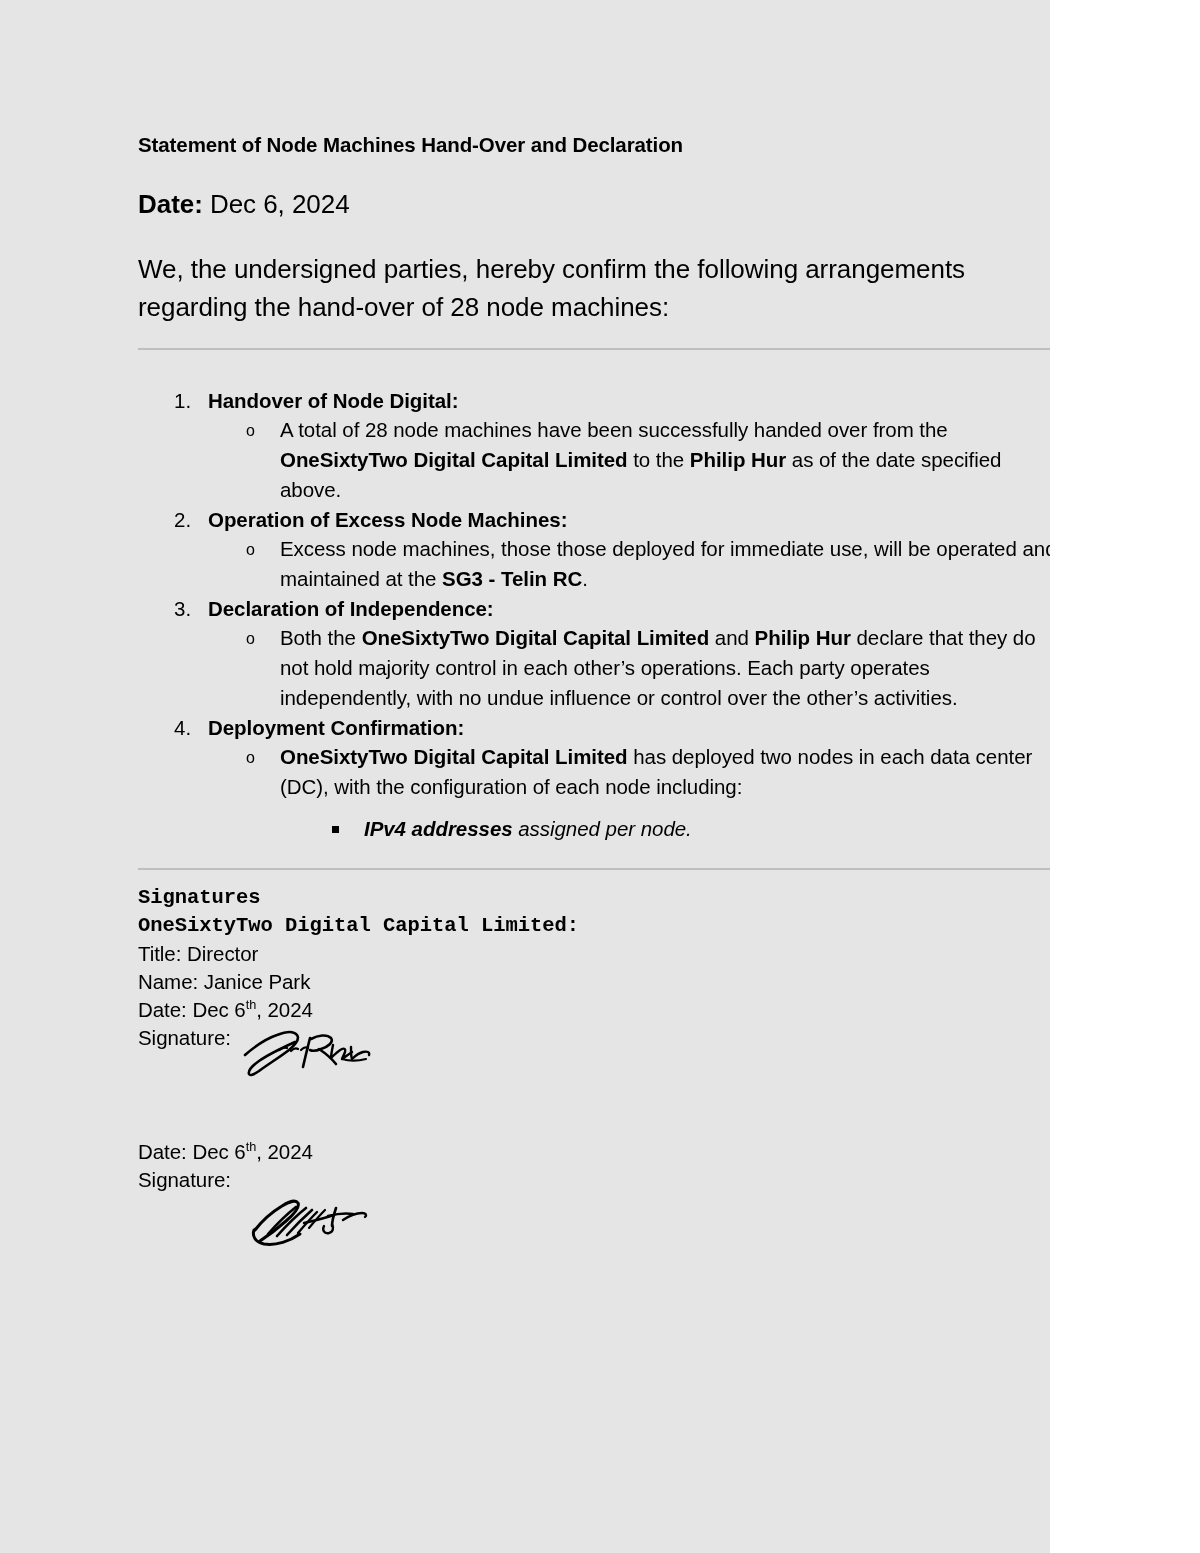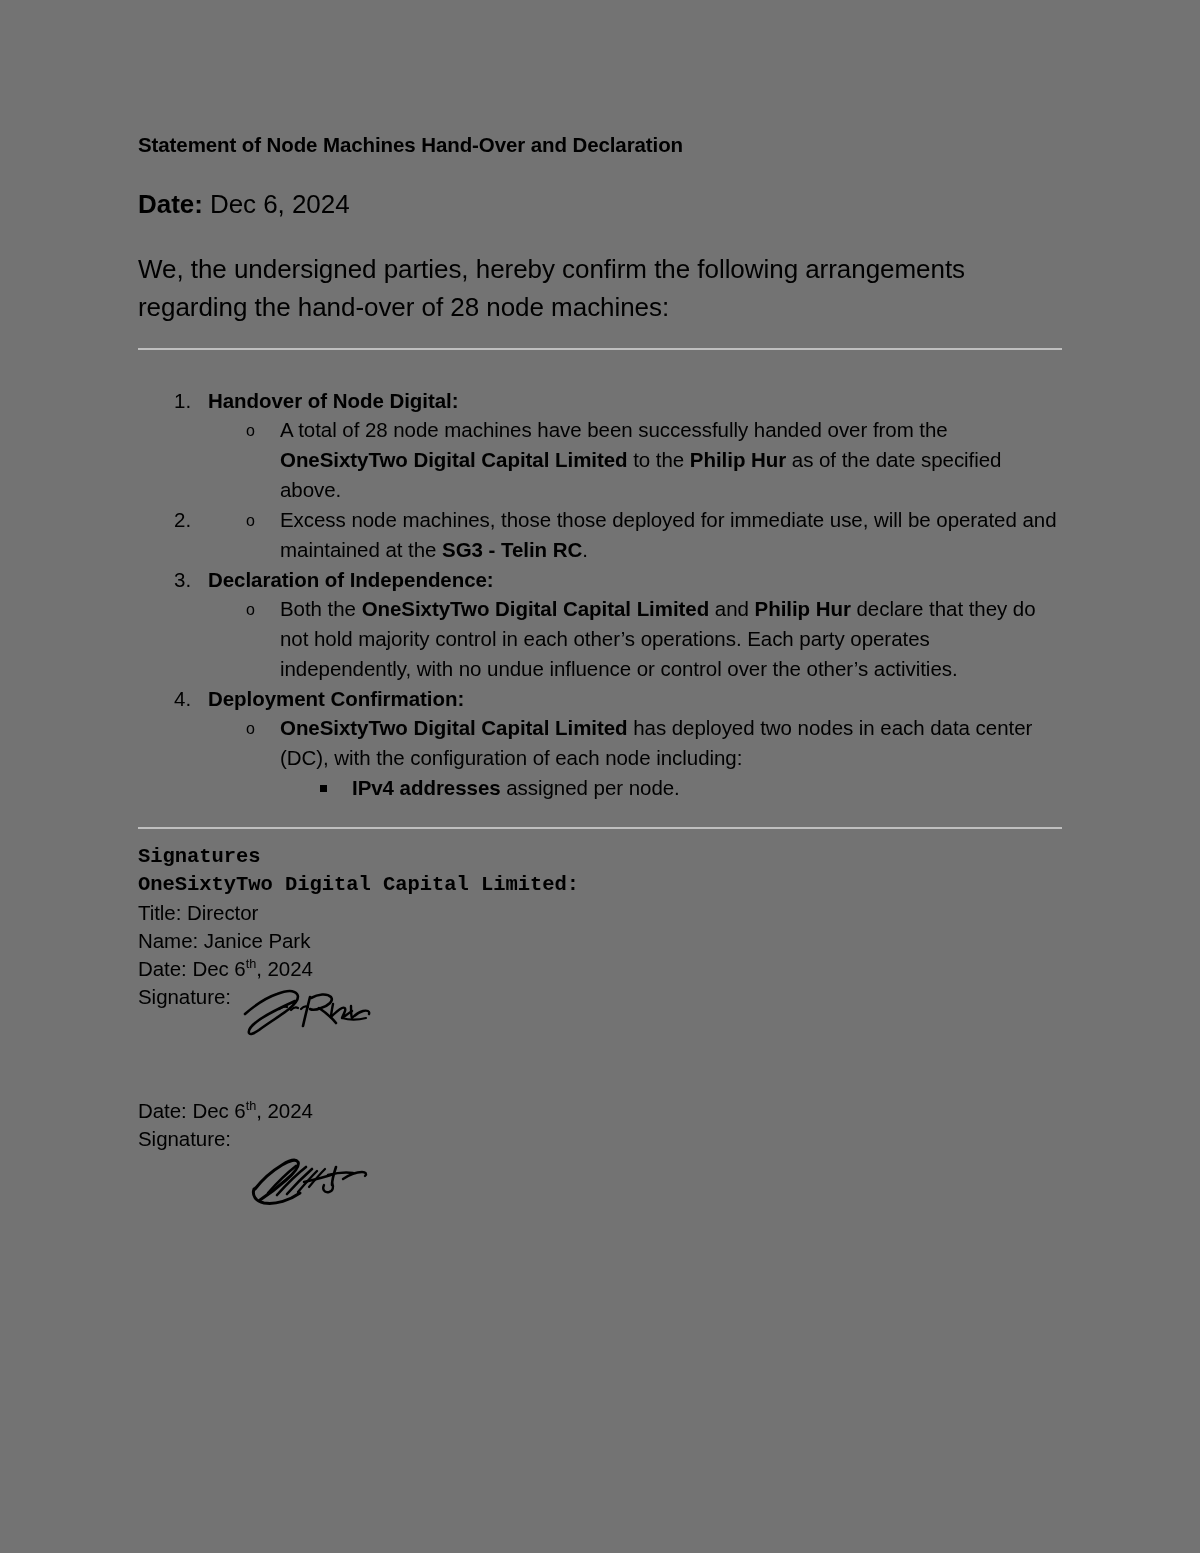--- a/index.html
+++ b/index.html
@@ -6,23 +6,23 @@
     margin: 0;
     padding: 0;
     background: #ffffff;
   }
   body {
     font-family: "Liberation Sans", sans-serif;
     color: #000000;
   }
   .page {
     position: relative;
-    width: 1200px;
+    width: 1050px;
     height: 1553px;
-    background: #737373;
+    background: #e5e5e5;
     overflow: hidden;
     box-sizing: border-box;
   }
   .doc-body {
     position: absolute;
     left: 138px;
     top: 132px;
     width: 924px;
   }
 
@@ -94,22 +94,23 @@
     position: absolute;
     left: 38px;
     top: 1px;
     font-size: 16px;
     line-height: 1.9;
     color: #000;
   }
 
   ul.square-list {
     list-style: none;
-    margin: 0;
-    padding: 0;
+    margin: 12px;
+    padding: 0;
+    font-style: italic;
   }
   ul.square-list > li {
     position: relative;
     padding-left: 72px;
     font-size: 20.5px;
     line-height: 1.46;
     letter-spacing: -0.05px;
   }
   ul.square-list > li > .marker-sq {
     position: absolute;
@@ -172,20 +173,21 @@
         <ul class="circle-list">
           <li>
             <span class="marker-o">o</span>
             <span>A total of 28 node machines have been successfully handed over from the </span><span class="b">OneSixtyTwo Digital Capital Limited</span><span> to the </span><span class="b">Philip Hur</span><span> as of the date specified above.</span>
           </li>
         </ul>
       </li>
 
       <li>
         <span class="marker">2.</span>
+        <span class="li-head">Operation of Excess Node Machines:</span>
         <ul class="circle-list">
           <li>
             <span class="marker-o">o</span>
             <span>Excess node machines, those those deployed for immediate use, will be operated and maintained at the </span><span class="b">SG3 - Telin RC</span><span>.</span>
           </li>
         </ul>
       </li>
 
       <li>
         <span class="marker">3.</span>

